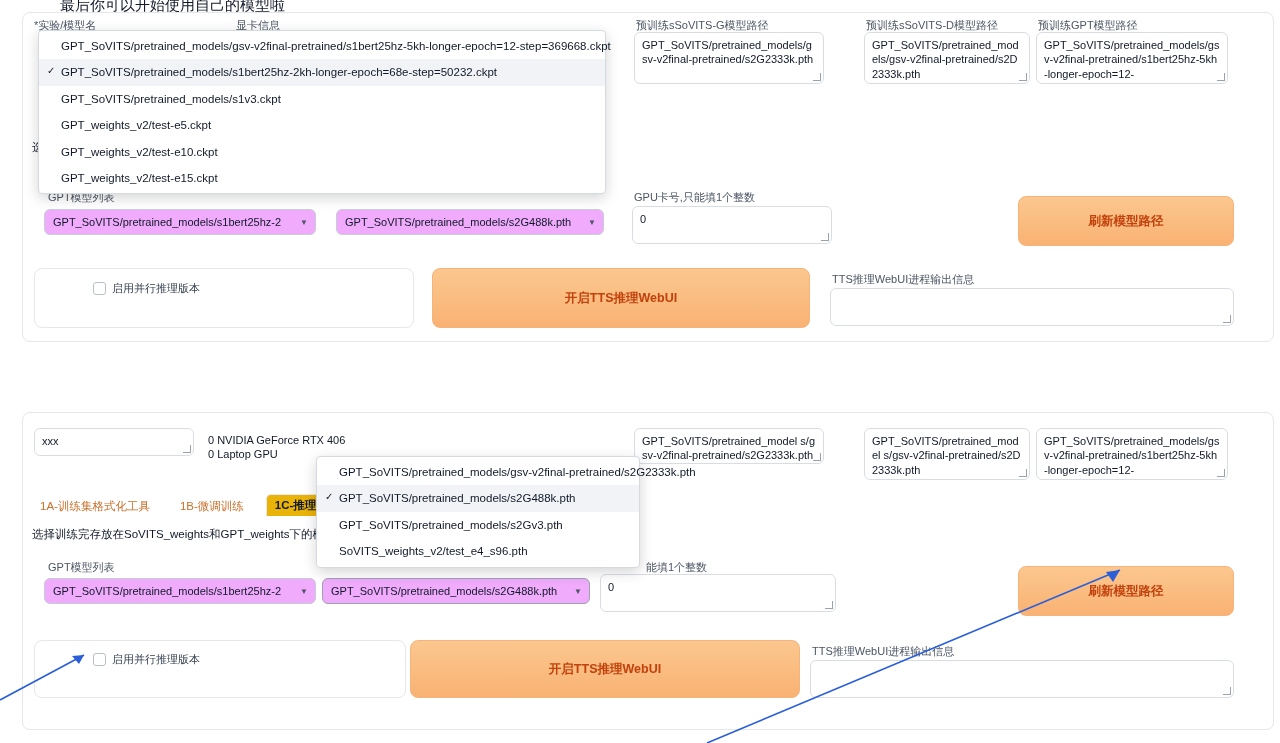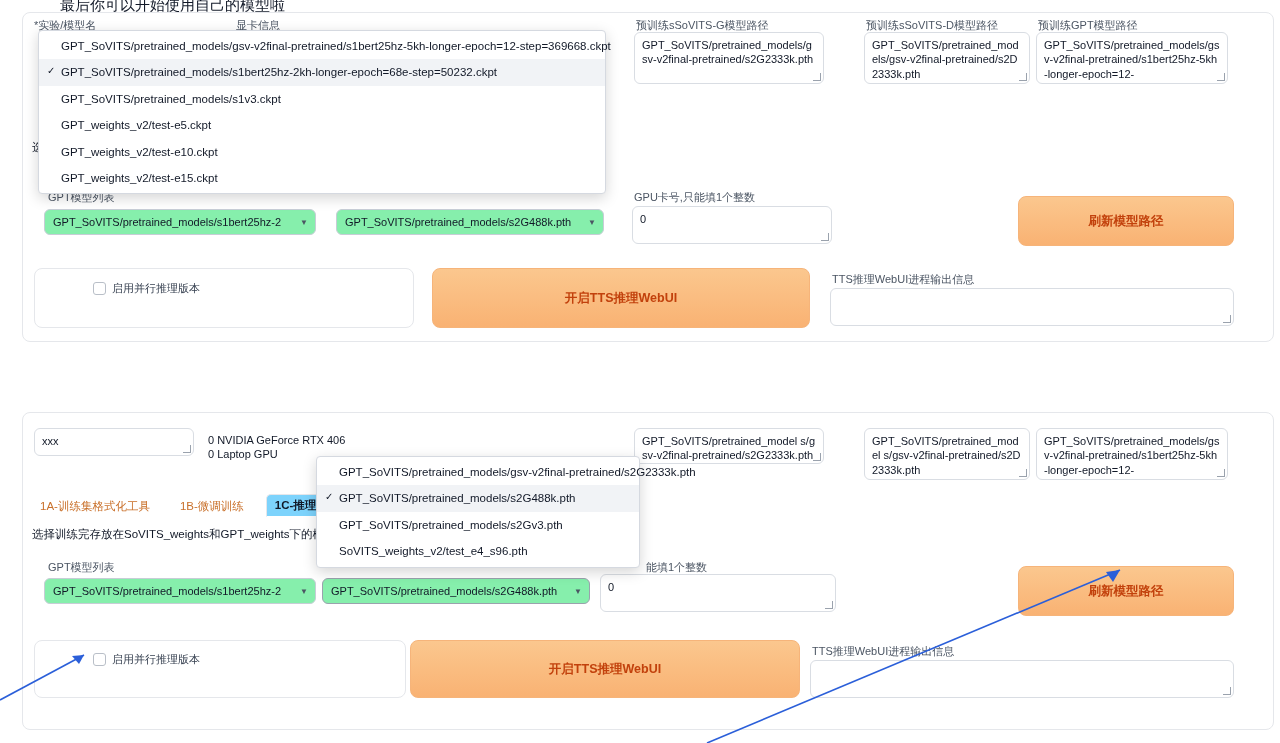--- a/index.html
+++ b/index.html
@@ -44,21 +44,21 @@
     right:2px;bottom:2px;
     width:7px;height:7px;
     border-right:1px solid #9aa2ad;
     border-bottom:1px solid #9aa2ad;
   }
   .dropdown{
     position:absolute;
     box-sizing:border-box;
     border:1px solid #c7cdd6;
     border-radius:6px;
-    background:#86efac;
+    background:#f0abfc;
     padding:6px 20px 6px 8px;
     font-size:11px;
     color:#111827;
     white-space:nowrap;
     overflow:hidden;
     text-overflow:ellipsis;
   }
   .dropdown .caret{
     position:absolute;
     right:7px;top:50%;
@@ -152,21 +152,21 @@
     gap:14px;
     font-size:11.5px;
   }
   .tab{
     color:#c9702a;
     padding:3px 8px;
     border-radius:5px 5px 0 0;
   }
   .tab.active{
     color:#111827;
-    background:#7dd3fc;
+    background:#eab308;
     border:1px solid #e5e7eb;
     border-bottom-color:#fff;
     font-weight:bold;
   }
   .hint{
     position:absolute;
     font-size:11.5px;
     color:#111827;
   }
   .cjk-top{

